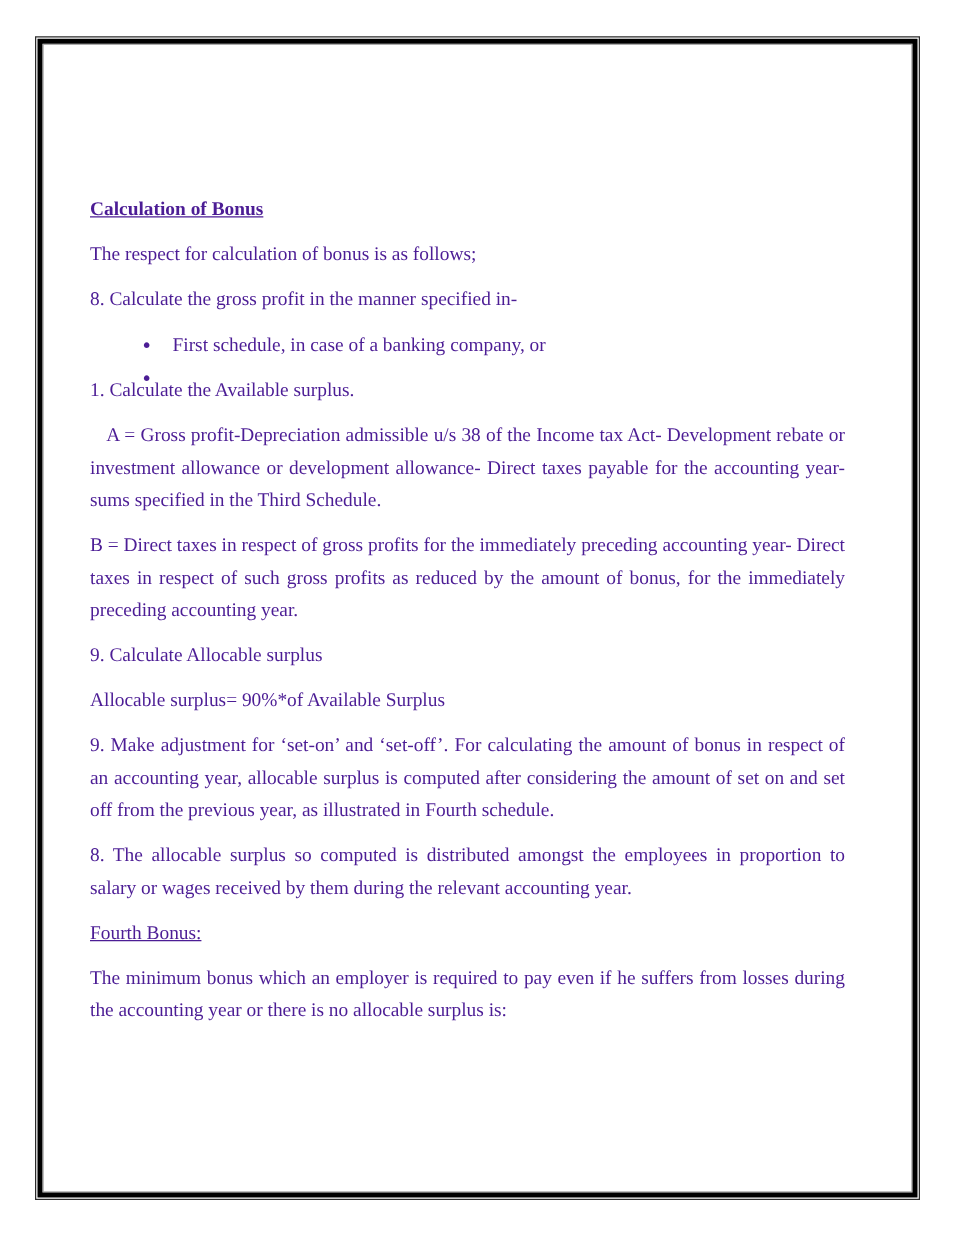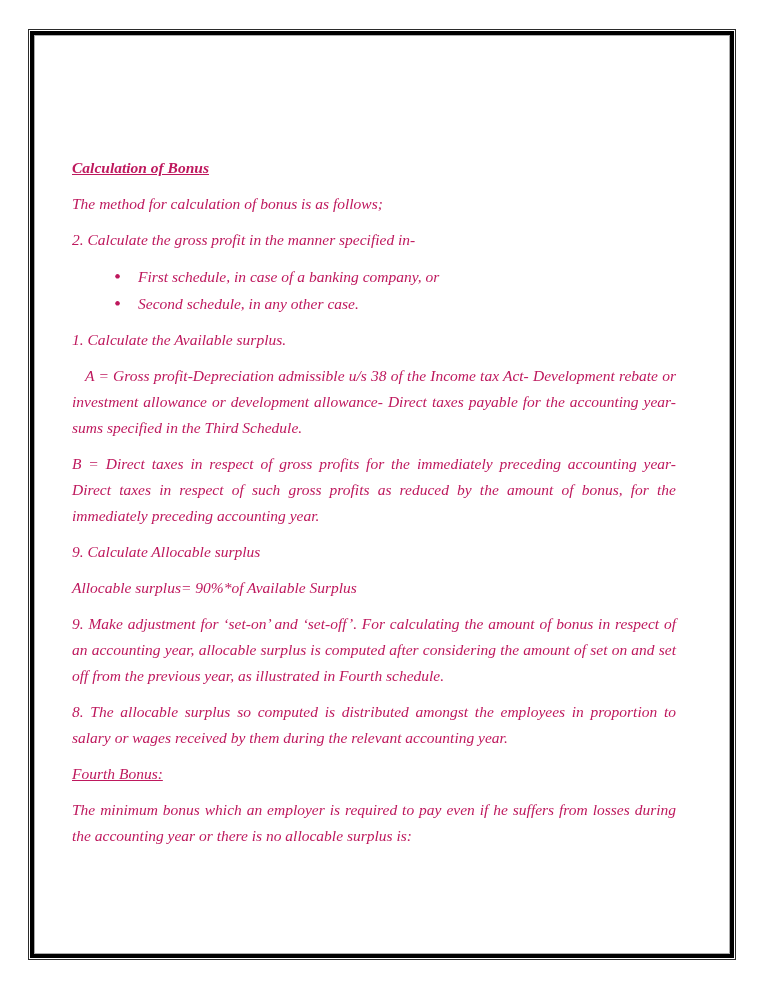--- a/index.html
+++ b/index.html
@@ -31,24 +31,23 @@
     box-sizing: border-box;
     border: 4px solid #000000;
     box-shadow: inset 0 0 0 1px #ababab;
   }
   
   .content {
     position: absolute;
     left: 72px;
     top: 155px;
     width: 604px;
-    color: #be185d;
+    color: #4c1d95;
     font-size: 15.5px;
     line-height: 26px;
-    font-style: italic;
   }
   .content p {
     margin: 0 0 10px 0;
   }
   .doc-heading {
     font-weight: bold;
     text-decoration: underline;
     margin: 0 0 11px 0;
   }
   .doc-subheading {
@@ -83,32 +82,31 @@
 <body>
 
 <div class="frame-outer">
   <div class="frame-inner"></div>
 </div>
 
 <div class="content">
 
   <p class="doc-heading">Calculation of Bonus</p>
 
-  <p>The method for calculation of bonus is as follows;</p>
+  <p>The respect for calculation of bonus is as follows;</p>
 
-  <p>2. Calculate the gross profit in the manner specified in-</p>
+  <p>8. Calculate the gross profit in the manner specified in-</p>
 
   <ul class="doc-bullets">
     <li>
       <span class="bullet-dot">•</span>
       <span>First schedule, in case of a banking company, or</span>
     </li>
     <li>
       <span class="bullet-dot">•</span>
-      <span>Second schedule, in any other case.</span>
     </li>
   </ul>
 
   <p>1. Calculate the Available surplus.</p>
 
   <p class="justified indent-first">A = Gross profit-Depreciation admissible u/s 38 of the Income tax Act- Development rebate or investment allowance or development allowance- Direct taxes payable for the accounting year-sums specified in the Third Schedule.</p>
 
   <p class="justified">B = Direct taxes in respect of gross profits for the immediately preceding accounting year- Direct taxes in respect of such gross profits as reduced by the amount of bonus, for the immediately preceding accounting year.</p>
 
   <p>9. Calculate Allocable surplus</p>

